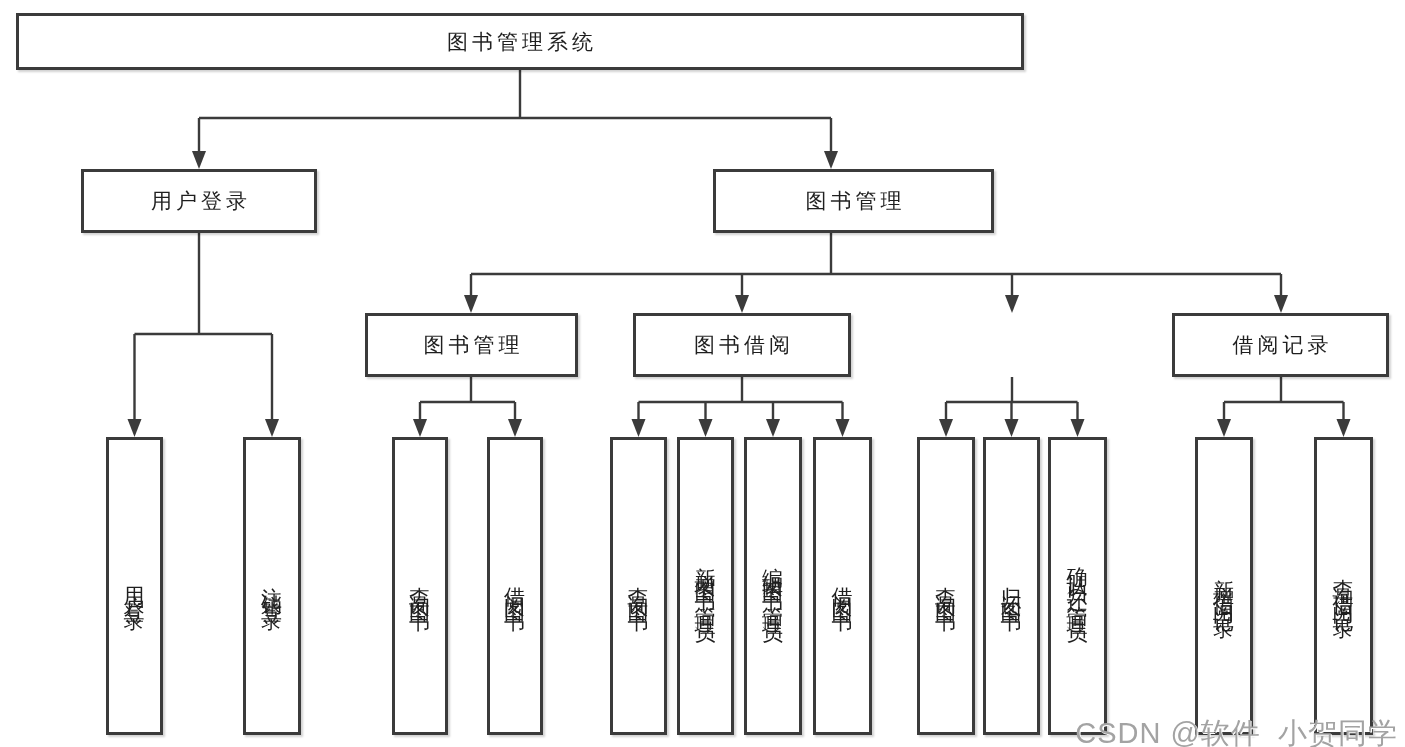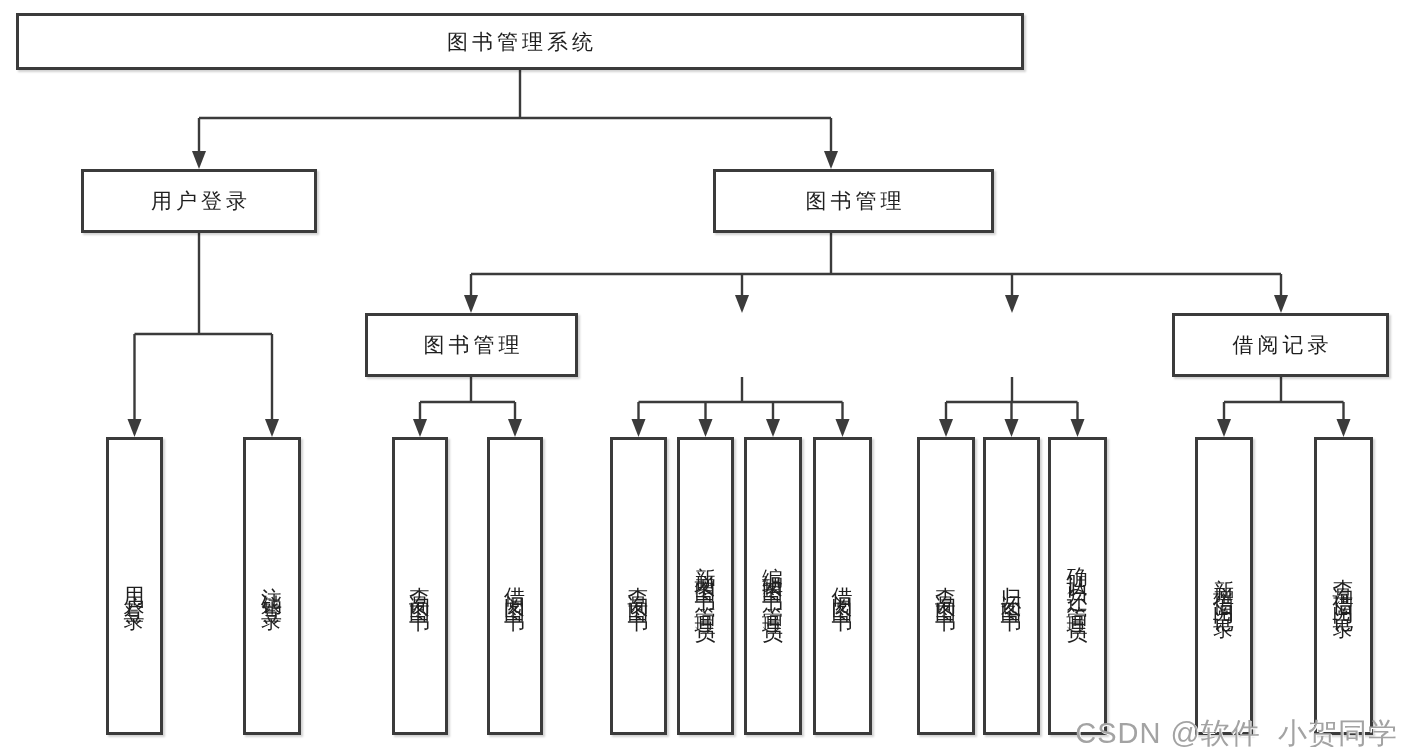--- a/index.html
+++ b/index.html
@@ -105,20 +105,23 @@
   <div class="node hnode" style="left:81px; top:169px; width:236px; height:64px;">
     <span>用户登录</span>
   </div>
   <div class="node hnode" style="left:713px; top:169px; width:281px; height:64px;">
     <span>图书管理</span>
   </div>
 
   <div class="node hnode" style="left:365px; top:313px; width:213px; height:64px;">
     <span>图书管理</span>
   </div>
+  <div class="node hnode" style="left:633px; top:313px; width:218px; height:64px;">
+    <span>图书借阅</span>
+  </div>
   <div class="node hnode" style="left:1172px; top:313px; width:217px; height:64px;">
     <span>借阅记录</span>
   </div>
 
   <div class="node vnode" style="left:106px; top:437px; width:57px; height:298px;">
     <span>用户登录</span>
   </div>
   <div class="node vnode" style="left:243px; top:437px; width:58px; height:298px;">
     <span>注销登录</span>
   </div>

